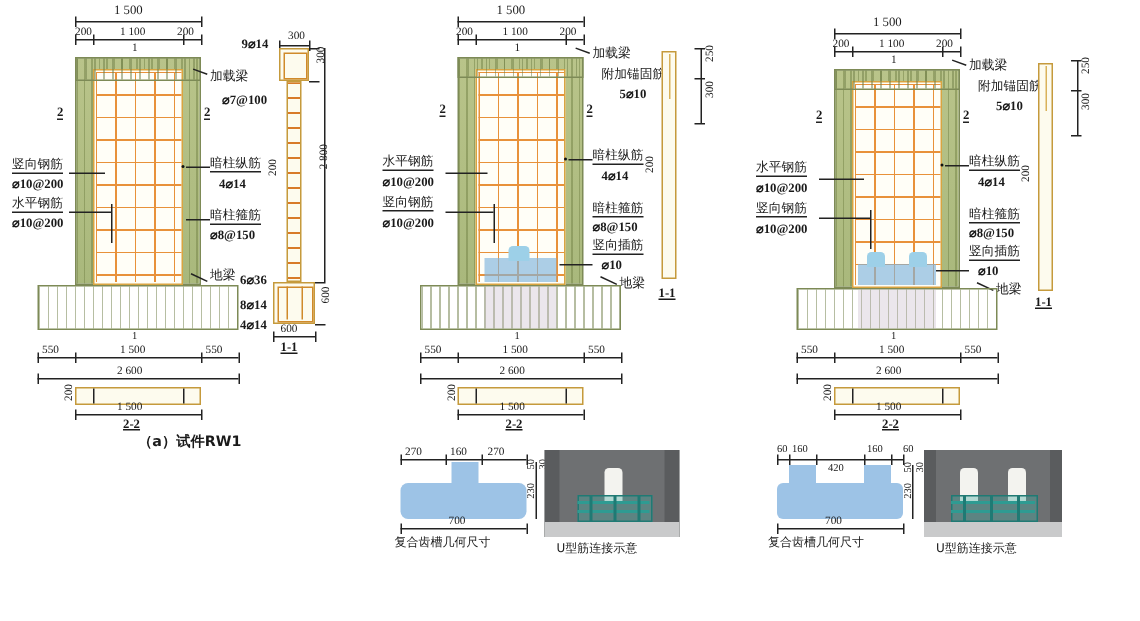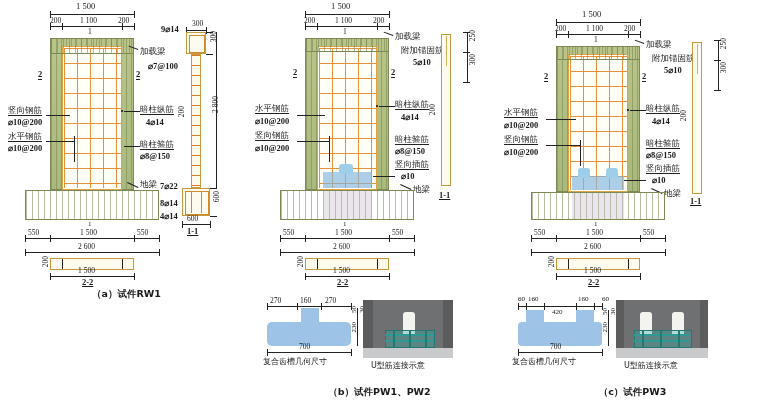--- a/index.html
+++ b/index.html
@@ -104,21 +104,21 @@
   <div class="lbl cn under" style="left:140px;top:105px;">暗柱纵筋</div>
   <div class="lbl bar" style="left:146px;top:118px;">4⌀14</div>
   <div class="lbl cn under" style="left:140px;top:140px;">暗柱箍筋</div>
   <div class="lbl bar" style="left:140px;top:152px;">⌀8@150</div>
   <div class="dline" style="left:124px;top:111px;width:16px;"></div>
   <div class="dline" style="left:124px;top:146px;width:16px;"></div>
   <div class="dot" style="left:121px;top:110px;"></div>
 
   <div class="lbl cn" style="left:140px;top:180px;">地梁</div>
   <div class="leader" style="left:138px;top:188px;width:12px;transform:rotate(205deg);"></div>
-  <div class="lbl bar" style="left:160px;top:182px;">7⌀22</div>
+  <div class="lbl bar" style="left:160px;top:182px;">6⌀36</div>
   <div class="lbl bar" style="left:160px;top:199px;">8⌀14</div>
   <div class="lbl bar" style="left:160px;top:212px;">4⌀14</div>
 
   <div class="beam" style="left:25px;top:190px;width:134px;height:30px;"></div>
   <div class="lbl dim" style="left:88px;top:221px;font-size:7px;">1</div>
 
   <div class="dline" style="left:25px;top:238px;width:134px;"></div>
   <div class="tick" style="left:25px;top:235px;"></div>
   <div class="tick" style="left:50px;top:235px;"></div>
   <div class="tick" style="left:134px;top:235px;"></div>
@@ -296,21 +296,20 @@
     <div class="nub" style="left:40px;top:12px;width:12px;height:22px;"></div>
     <div class="ubar" style="left:22px;top:30px;width:48px;height:16px;"></div>
     <div class="ubar-h" style="left:22px;top:34px;width:48px;"></div>
     <div class="ubar-h" style="left:22px;top:40px;width:48px;"></div>
     <div class="ubar-v" style="left:30px;top:30px;height:18px;"></div>
     <div class="ubar-v" style="left:46px;top:30px;height:18px;"></div>
     <div class="ubar-v" style="left:62px;top:30px;height:18px;"></div>
   </div>
   <div class="subcap" style="left:118px;top:360px;">U型筋连接示意</div>
 
-  <div class="caption" style="top:386px;">（b）试件PW1、PW2</div>
 </div>
 
 <div class="panel" id="panel-c">
 
   <div class="lbl dim" style="left:76px;top:10px;">1 500</div>
   <div class="dline" style="left:50px;top:22px;width:84px;"></div>
   <div class="tick" style="left:50px;top:19px;"></div>
   <div class="tick" style="left:134px;top:19px;"></div>
 
   <div class="dline" style="left:50px;top:34px;width:84px;"></div>
@@ -435,14 +434,13 @@
     <div class="nub" style="left:56px;top:12px;width:12px;height:22px;"></div>
     <div class="ubar" style="left:18px;top:30px;width:56px;height:16px;"></div>
     <div class="ubar-h" style="left:18px;top:34px;width:56px;"></div>
     <div class="ubar-h" style="left:18px;top:40px;width:56px;"></div>
     <div class="ubar-v" style="left:26px;top:30px;height:18px;"></div>
     <div class="ubar-v" style="left:44px;top:30px;height:18px;"></div>
     <div class="ubar-v" style="left:62px;top:30px;height:18px;"></div>
   </div>
   <div class="subcap" style="left:118px;top:360px;">U型筋连接示意</div>
 
-  <div class="caption" style="top:386px;">（c）试件PW3</div>
 </div>
 
 </body></html>

